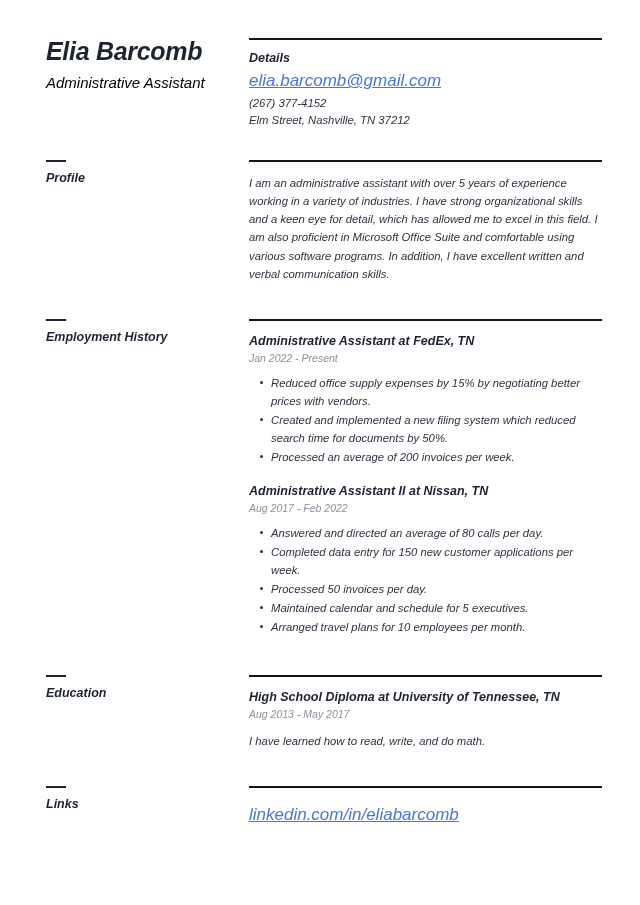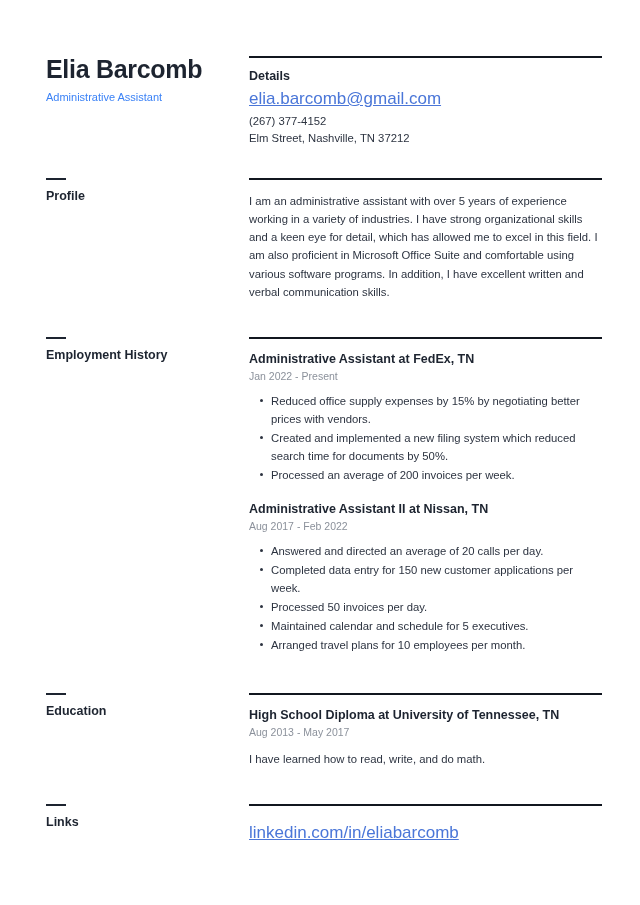--- a/index.html
+++ b/index.html
@@ -13,21 +13,22 @@
     font-family: "Liberation Sans", sans-serif;
     color: #2c3340;
     -webkit-font-smoothing: antialiased;
   }
 
   .resume {
     position: relative;
     width: 640px;
     height: 905px;
     box-sizing: border-box;
-    padding: 56px 38px 0 46px;
+    padding: 38px 38px 0 46px;
+    font-style: italic;
   }
 
   .col-left {
     width: 203px;
     flex: 0 0 203px;
     box-sizing: border-box;
     padding-right: 12px;
   }
 
   .col-right {
@@ -38,23 +39,23 @@
   
   .name {
     font-size: 25px;
     font-weight: bold;
     letter-spacing: -0.3px;
     color: #1d2430;
     line-height: 1.1;
     margin: 0 0 6px 0;
   }
   .job-title {
-    font-size: 11px;
+    font-size: 15px;
     font-weight: normal;
-    color: #3b82f6;
+    color: #000000;
     line-height: 1.42;
     margin: 0;
   }
 
   
   .side-section {
     margin-top: 0;
   }
   .side-dash {
     width: 20px;
@@ -213,21 +214,21 @@
           <li>Reduced office supply expenses by 15% by negotiating better prices with vendors.</li>
           <li>Created and implemented a new filing system which reduced search time for documents by 50%.</li>
           <li>Processed an average of 200 invoices per week.</li>
         </ul>
       </div>
 
       <div class="entry">
         <div class="entry-title">Administrative Assistant II at Nissan, TN</div>
         <div class="entry-date">Aug 2017 - Feb 2022</div>
         <ul class="bullets">
-          <li>Answered and directed an average of 20 calls per day.</li>
+          <li>Answered and directed an average of 80 calls per day.</li>
           <li>Completed data entry for 150 new customer applications per week.</li>
           <li>Processed 50 invoices per day.</li>
           <li>Maintained calendar and schedule for 5 executives.</li>
           <li>Arranged travel plans for 10 employees per month.</li>
         </ul>
       </div>
     </div>
   </div>
 
   <div class="row section-gap-edu">

